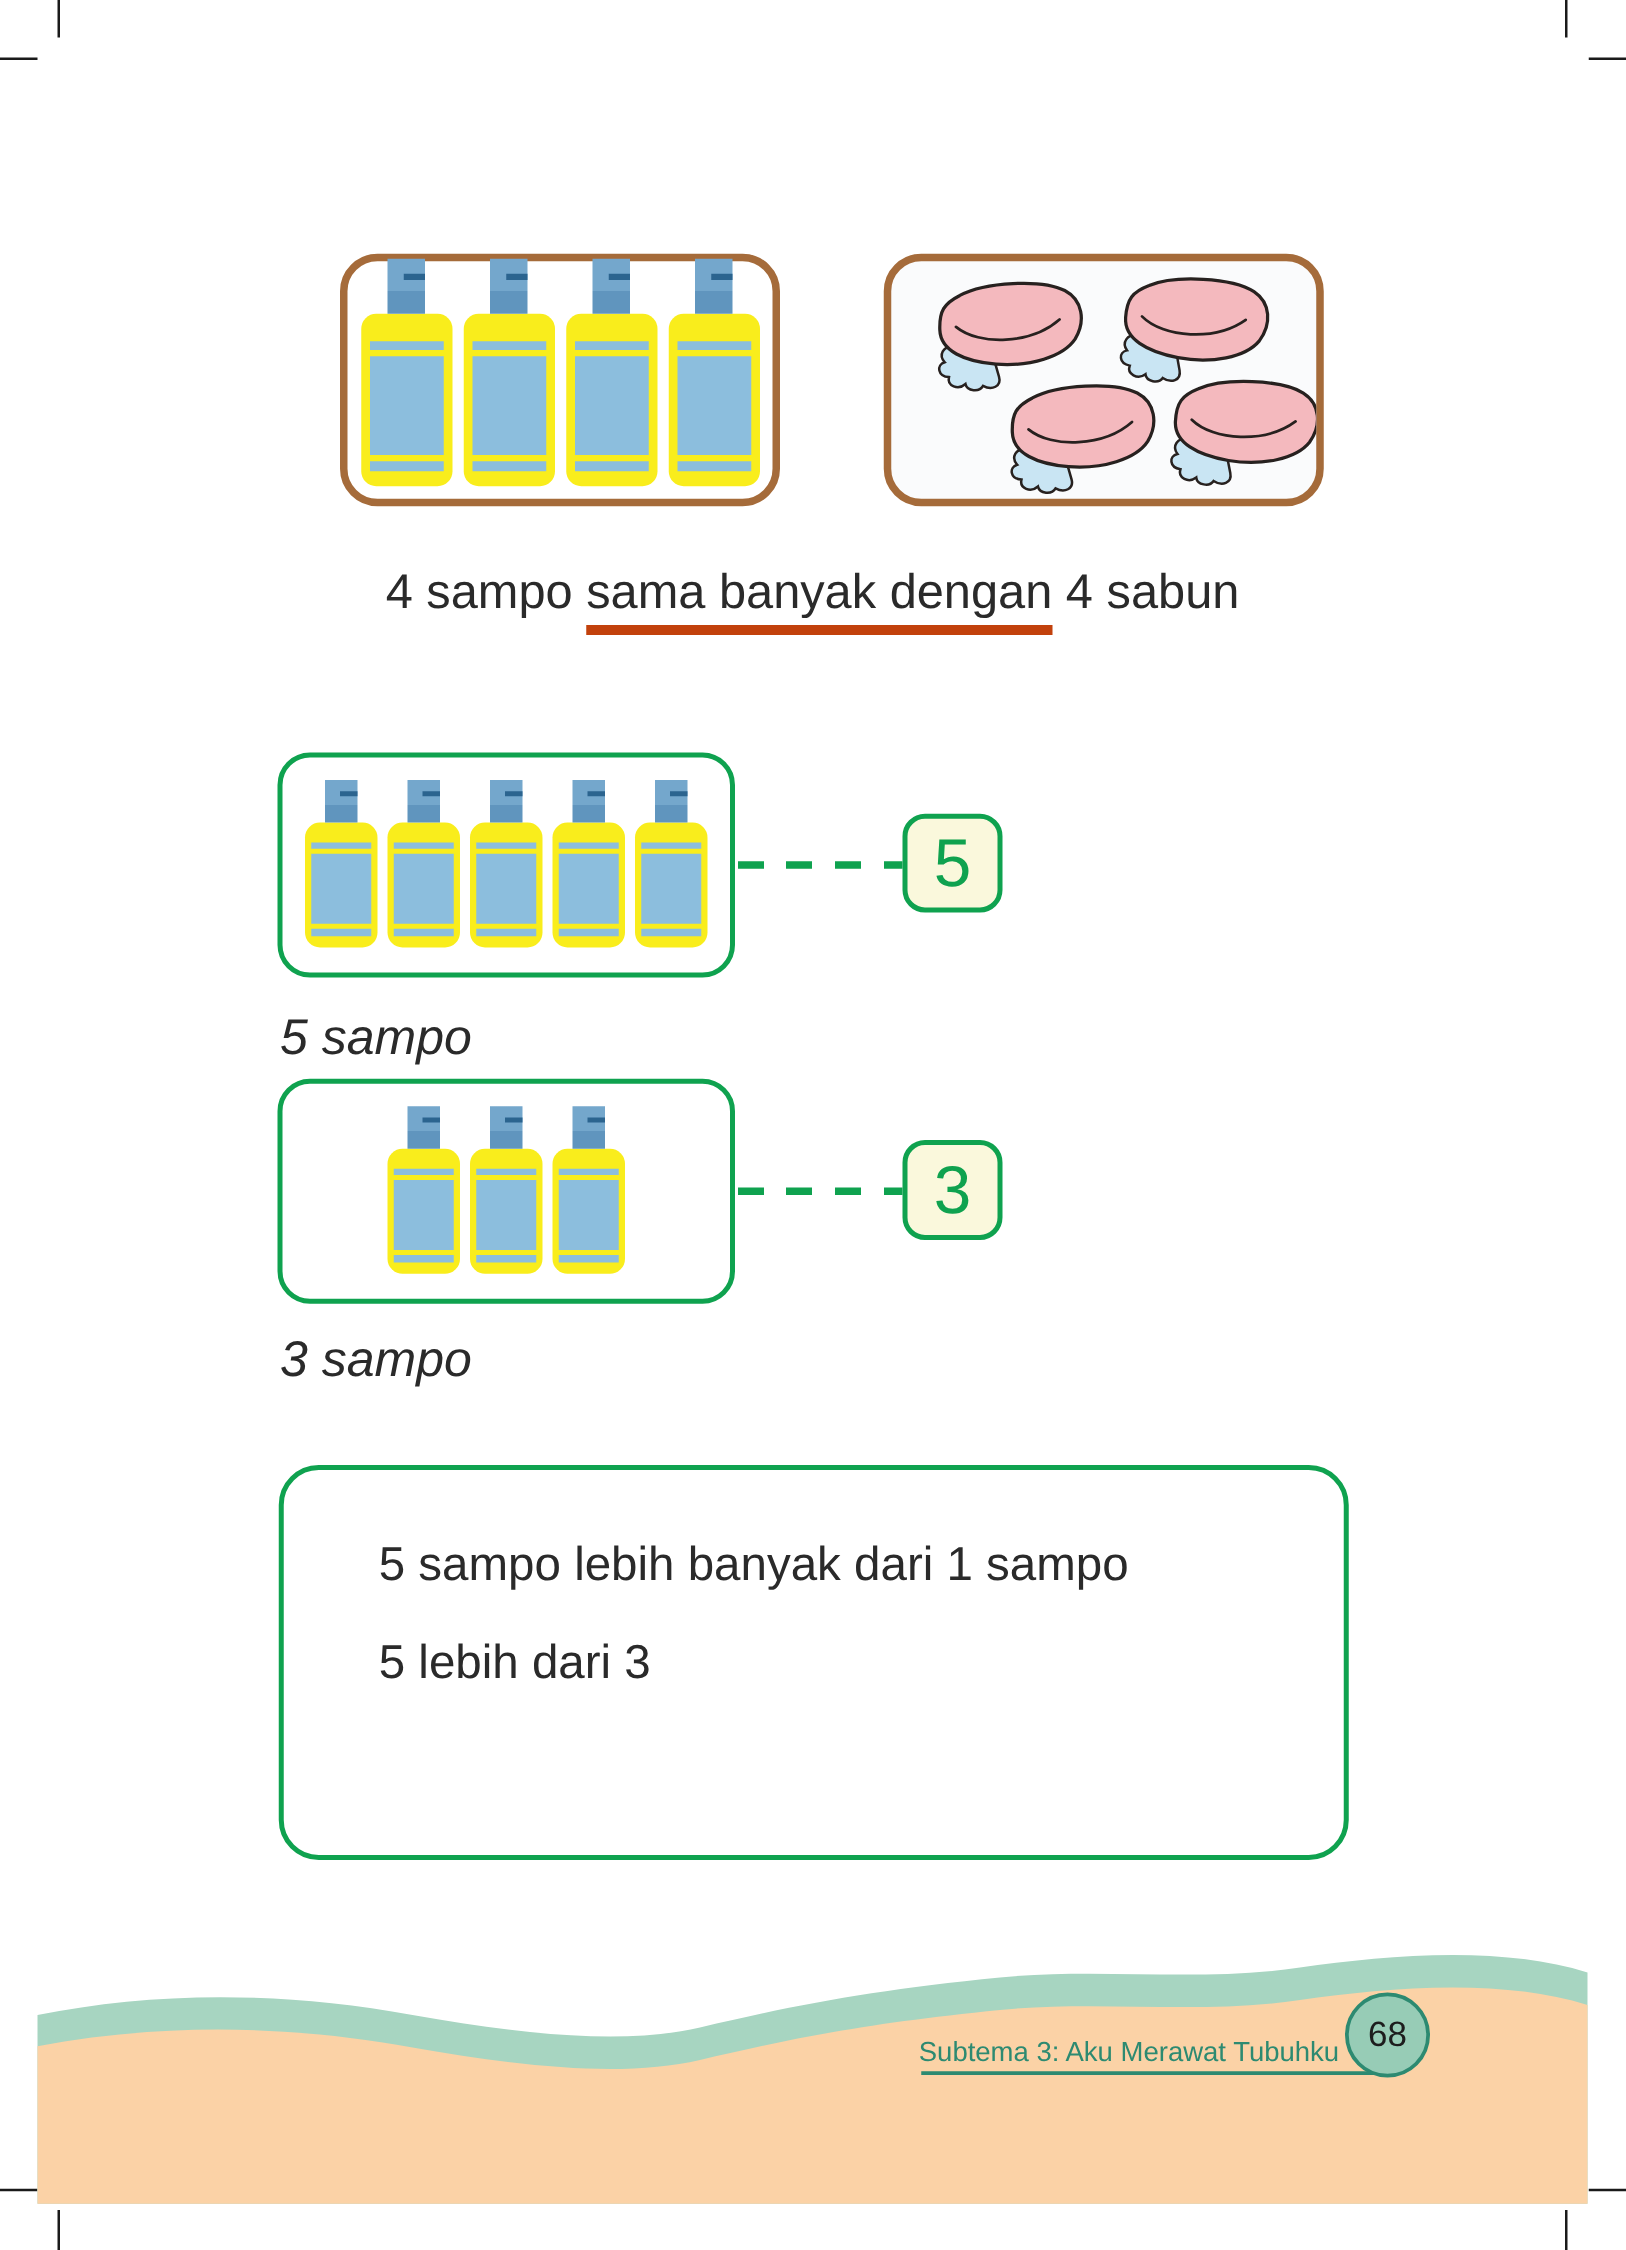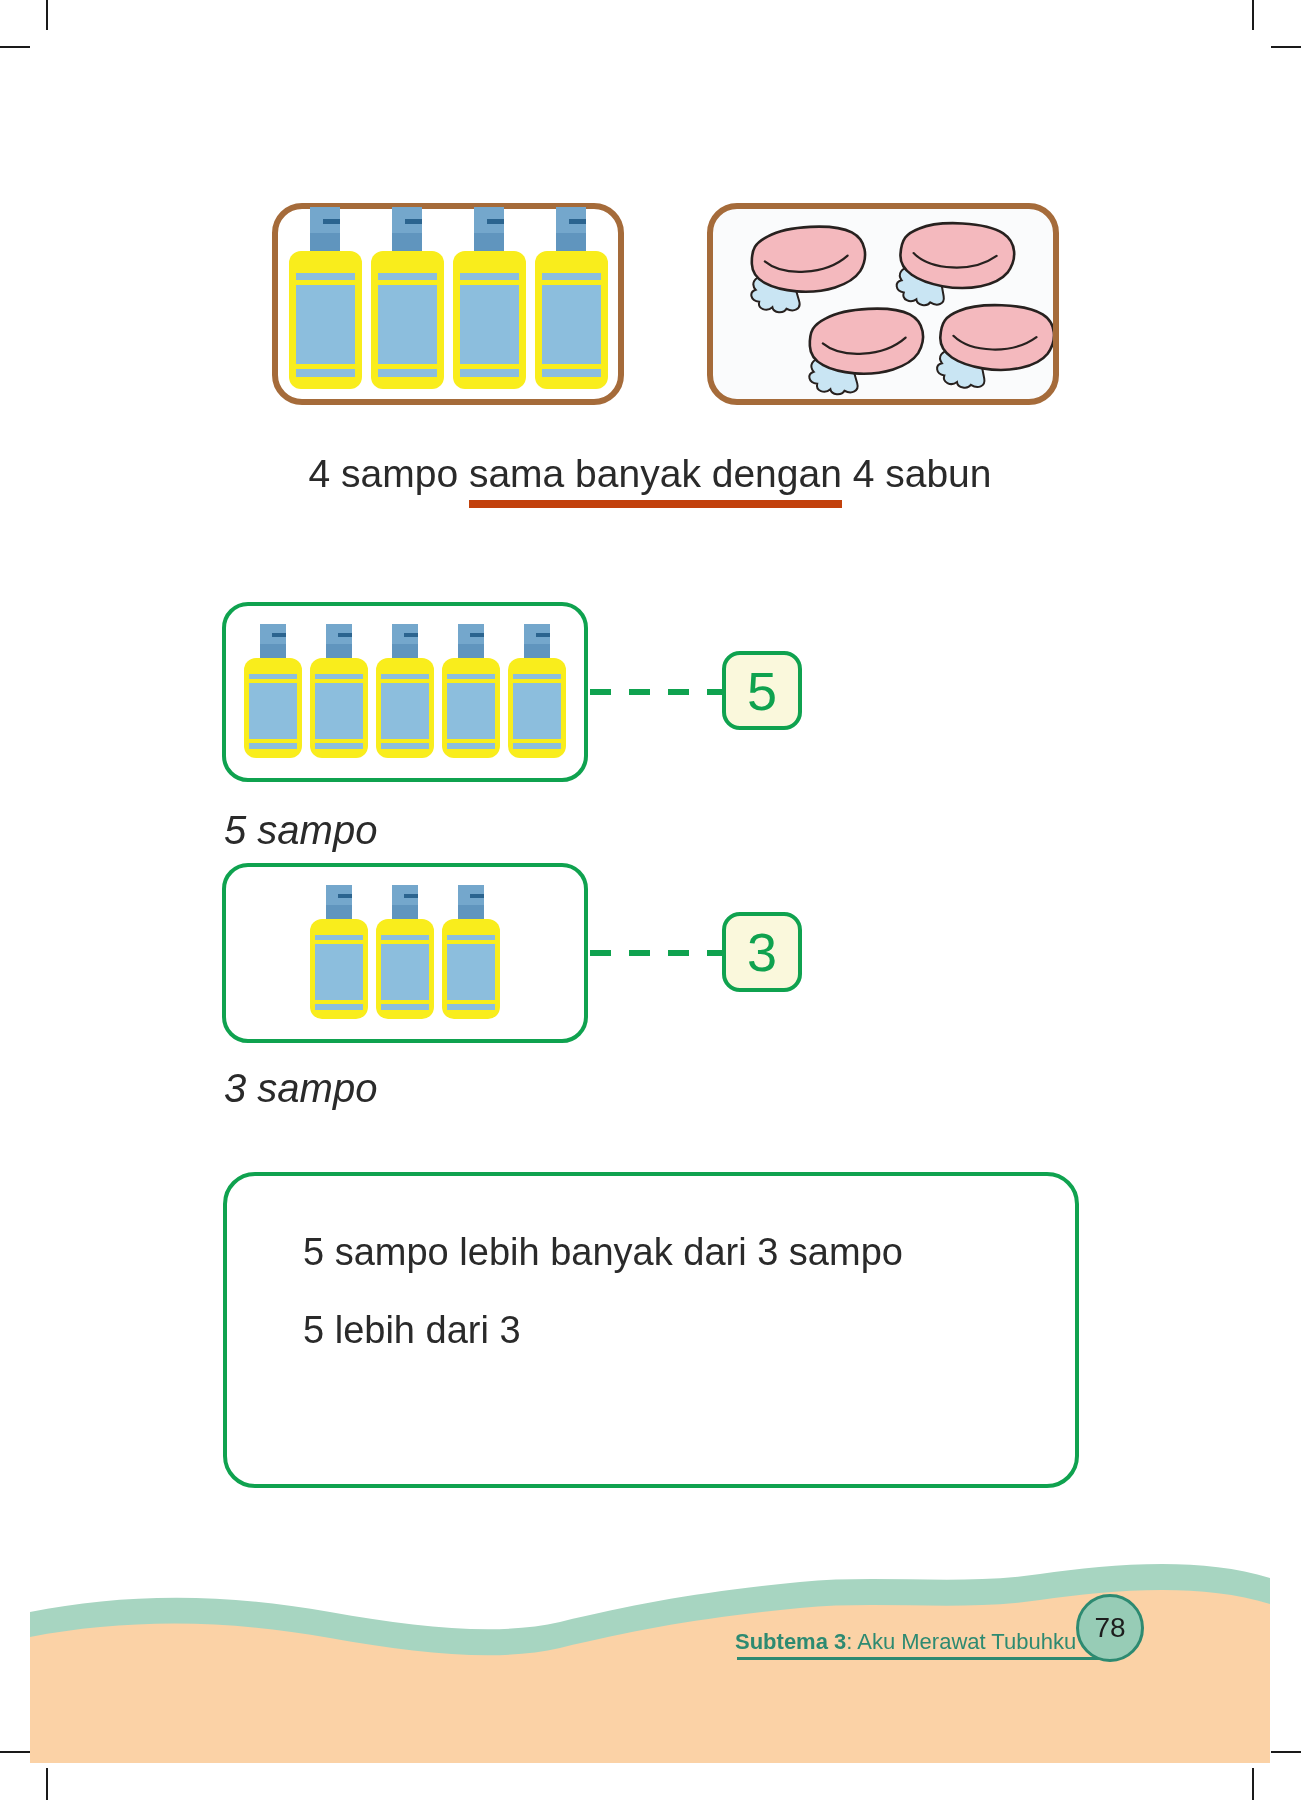--- a/index.html
+++ b/index.html
@@ -66,21 +66,21 @@
     position:absolute;left:223px;top:1172px;width:856px;height:316px;box-sizing:border-box;
     border:4px solid #0fa24f;border-radius:32px;background:#ffffff;
     padding:46px 40px 0 76px;font-size:38px;line-height:60px;
   }
   .summary-spacer{height:18px;}
   
   #footer-svg{position:absolute;left:0;top:1540px;}
   .footer-text{
     position:absolute;left:735px;top:1629px;font-size:22px;color:#2d8a71;white-space:nowrap;z-index:3;
   }
-  .footer-text b{font-weight:bold;}
+  .footer-text b{font-weight:normal;}
   .footer-line{position:absolute;left:737px;top:1657px;width:368px;height:3px;background:#2d8a71;z-index:3;}
   .page-circle{
     position:absolute;left:1076px;top:1594px;width:68px;height:68px;border-radius:50%;
     background:#97ccb6;border:3px solid #2d8a71;box-sizing:border-box;
     display:flex;align-items:center;justify-content:center;
     font-size:28px;color:#1d1d1d;z-index:4;
   }
 </style>
 </head>
 <body>
@@ -261,27 +261,27 @@
             <div class="bstripe b2"></div>
           </div>
         </div>
       </div>
   </div>
   <div class="dash" style="left:590px;top:950px;width:132px"></div>
   <div class="numbox" style="left:722px;top:912px;width:80px;height:80px">3</div>
   <div class="grp-label" style="top:1066px">3 sampo</div>
 
   <div class="summary-box">
-    <div>5 sampo lebih banyak dari 3 sampo</div>
+    <div>5 sampo lebih banyak dari 1 sampo</div>
     <div class="summary-spacer"></div>
     <div>5 lebih dari 3</div>
   </div>
 
   <svg id="footer-svg" width="1301" height="230" viewBox="0 0 1301 230">
     <path fill="#a7d5c1" d="M30,72 C120,54 220,52 330,72 C420,88 500,96 560,82 C640,63 700,52 800,42 C880,34 960,46 1040,34 C1110,24 1200,16 1270,38 L1270,223 L30,223 Z"></path>
     <path fill="#fbd2a6" d="M30,97 C120,80 220,78 330,98 C420,114 500,122 560,108 C640,89 700,78 800,68 C880,60 960,72 1040,60 C1110,50 1200,42 1270,64 L1270,223 L30,223 Z"></path>
   </svg>
 
   <div class="footer-text"><b>Subtema 3</b><span>: Aku Merawat Tubuhku</span></div>
   <div class="footer-line"></div>
-  <div class="page-circle">78</div>
+  <div class="page-circle">68</div>
 
 </div>
 
 </body></html>

